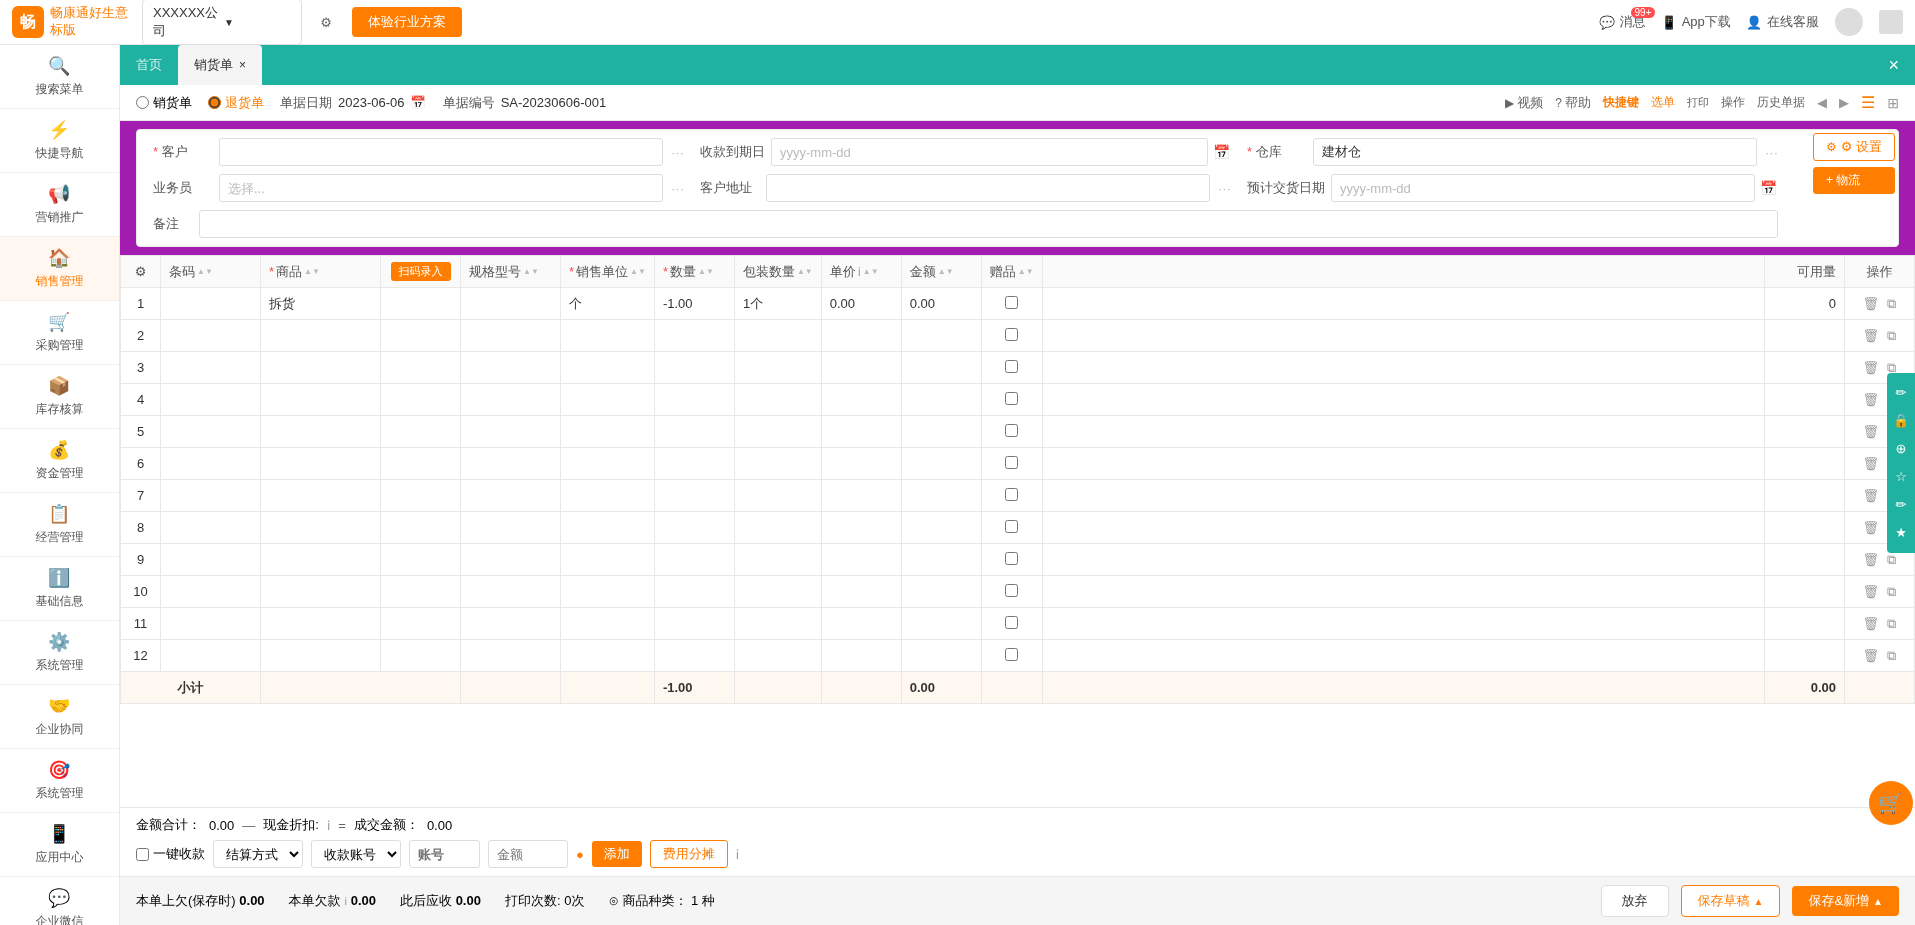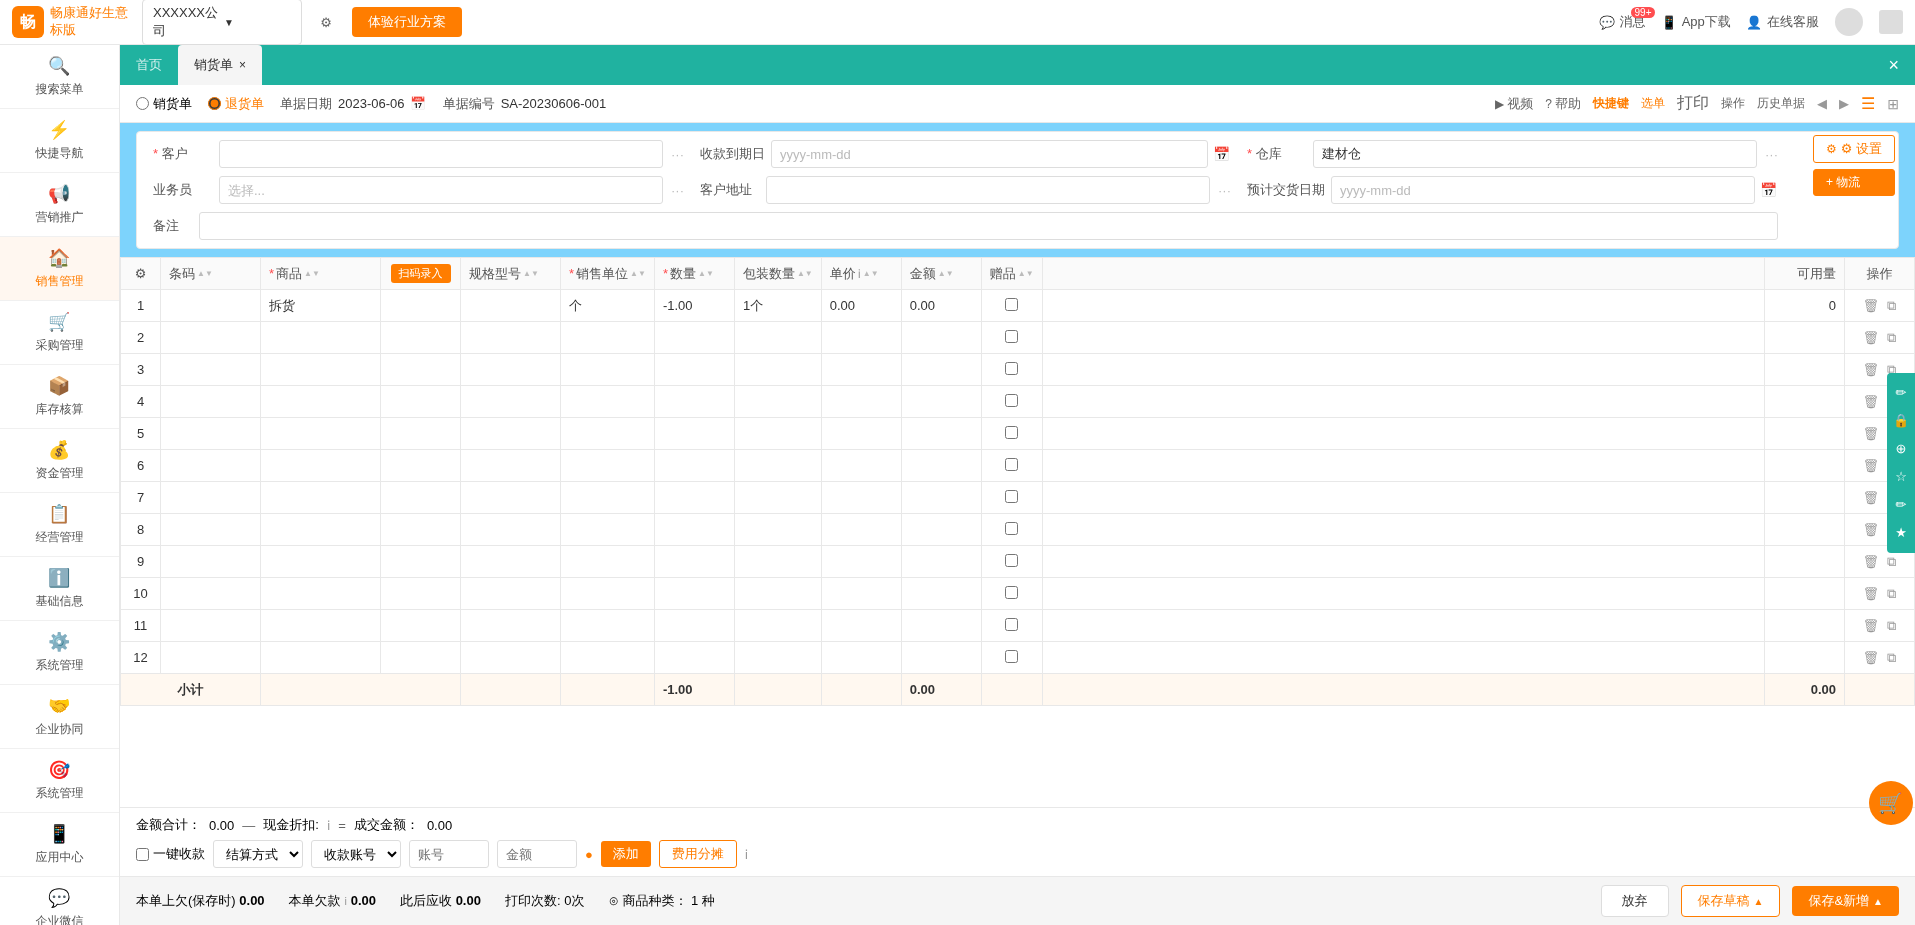--- a/index.html
+++ b/index.html
@@ -368,32 +368,32 @@
       </div>
       <div style="display:flex;align-items:center;gap:6px;">
         <span style="color:#555;">单据编号</span>
         <span style="color:#333;">SA-20230606-001</span>
       </div>
       <div style="margin-left:auto;display:flex;align-items:center;gap:12px;">
         <span style="color:#666;cursor:pointer;display:flex;align-items:center;gap:3px;font-size:12px;">▶ <span>视频</span></span>
         <span style="color:#666;cursor:pointer;display:flex;align-items:center;gap:3px;font-size:12px;">? <span>帮助</span></span>
         <span style="color:#ff7d00;cursor:pointer;font-size:12px;font-weight:bold;">快捷键</span>
         <span style="color:#ff7d00;cursor:pointer;font-size:12px;">选单</span>
-        <span style="color:#666;cursor:pointer;font-size:16px;">打印</span>
+        <span style="color:#666;cursor:pointer;font-size:11px;">打印</span>
         <span style="color:#666;cursor:pointer;font-size:12px;">操作</span>
         <span style="color:#666;cursor:pointer;font-size:12px;">历史单据</span>
         <span style="color:#999;cursor:pointer;">◀</span>
         <span style="color:#999;cursor:pointer;">▶</span>
         <span style="color:#ff7d00;cursor:pointer;font-size:16px;">☰</span>
         <span style="color:#999;cursor:pointer;font-size:14px;">⊞</span>
       </div>
     </div>
   </div>
 
-  <div style="background:#7dd3fc;padding:8px 16px;position:relative;">
+  <div style="background:#a21caf;padding:8px 16px;position:relative;">
     <div style="background:white;border:1px solid #e8e8e8;border-radius:4px;padding:8px 16px;padding-right:120px;">
       <div class="field-row">
         <div class="field-group">
           <span class="field-label required">客户</span>
           <input class="field-input" type="text" style="">
           <span class="field-dots">···</span>
         </div>
         <div class="field-group">
           <span class="field-label">收款到期日</span>
           <input class="field-input" type="text" placeholder="yyyy-mm-dd" style="">
@@ -738,21 +738,21 @@
       <label class="bottom-checkbox">
         <input type="checkbox" style="">
         <span>一键收款</span>
       </label>
       <select class="bottom-select">
         <option>结算方式</option>
       </select>
       <select class="bottom-select">
         <option>收款账号</option>
       </select>
-      <input style="border: 1px solid rgb(221, 221, 221); border-radius: 3px; padding: 3px 8px; height: 28px; width: 80px;" type="text" placeholder="账号">
+      <input style="border: 1px solid rgb(221, 221, 221); border-radius: 3px; padding: 3px 8px; height: 28px; width: 71px; font-weight: bold;" type="text" placeholder="账号">
       <input style="border: 1px solid rgb(221, 221, 221); border-radius: 3px; padding: 3px 8px; height: 28px; width: 80px;" type="text" placeholder="金额">
       <span style="color:#ff7d00;cursor:pointer;">●</span>
       <button class="add-btn">
         <span>添加</span>
       </button>
       <button class="expense-btn">
         <span>费用分摊</span>
       </button>
       <span style="color:#999;cursor:pointer;">ℹ</span>
     </div>

